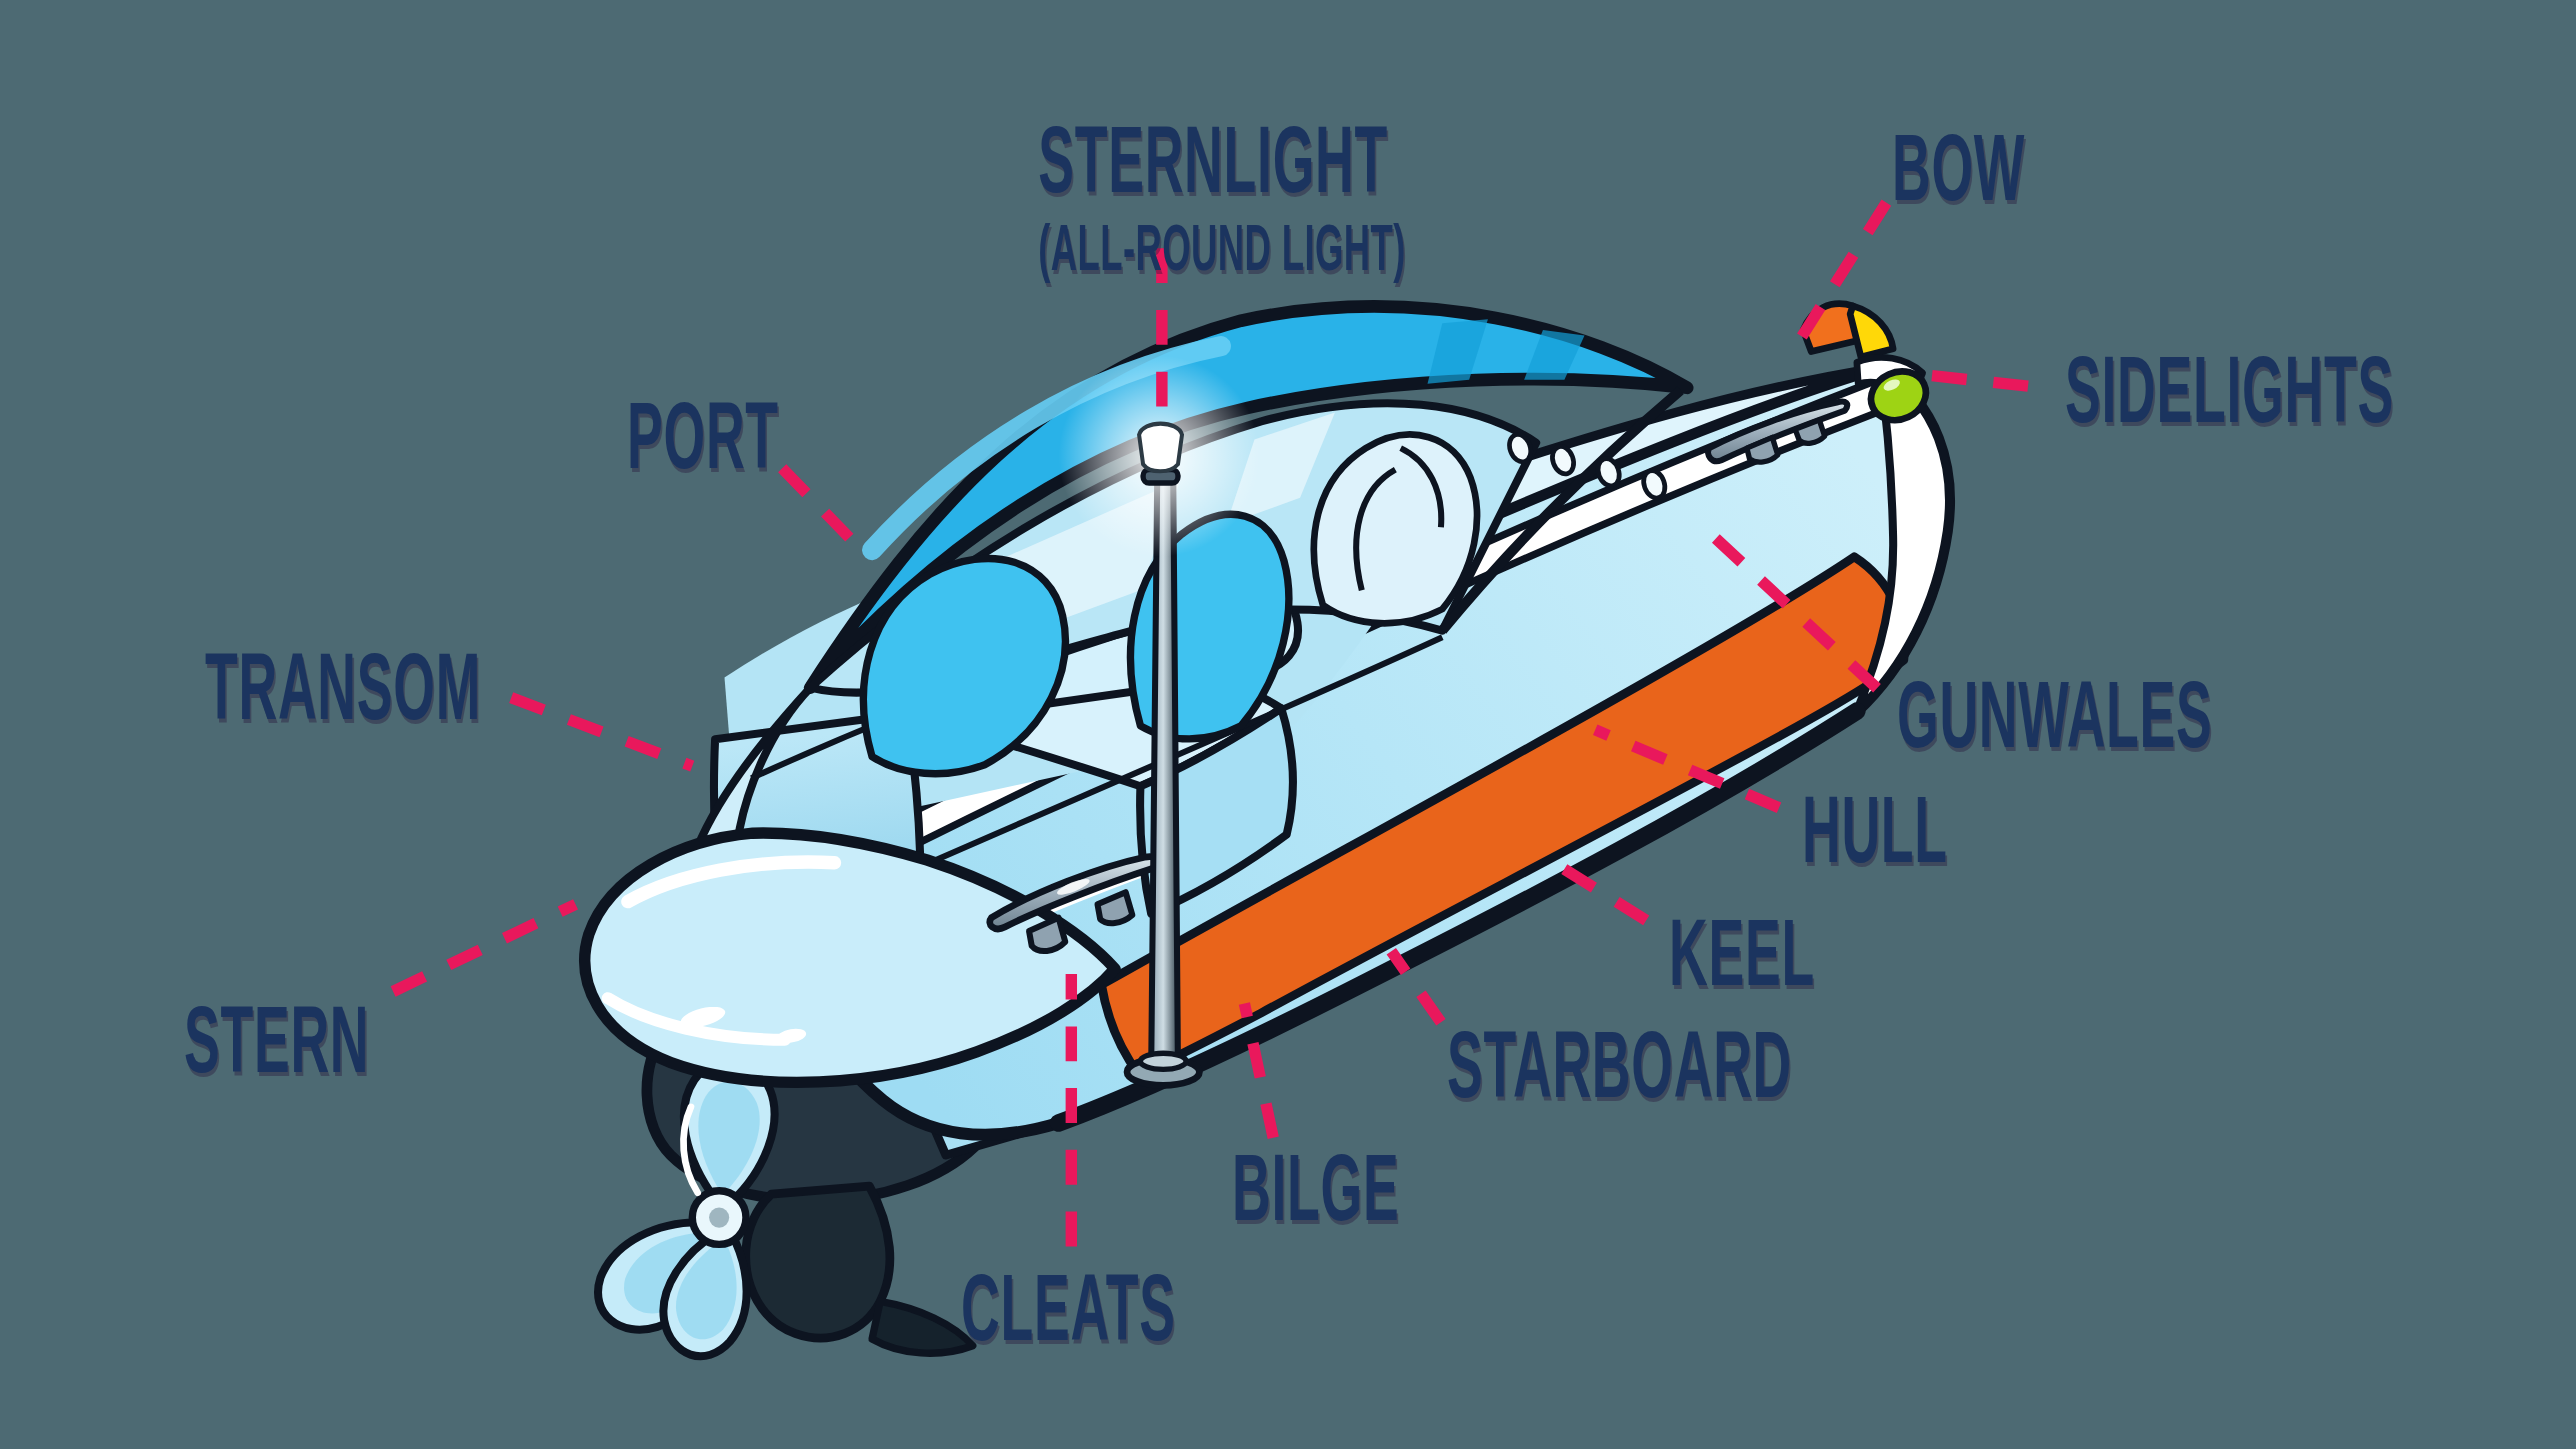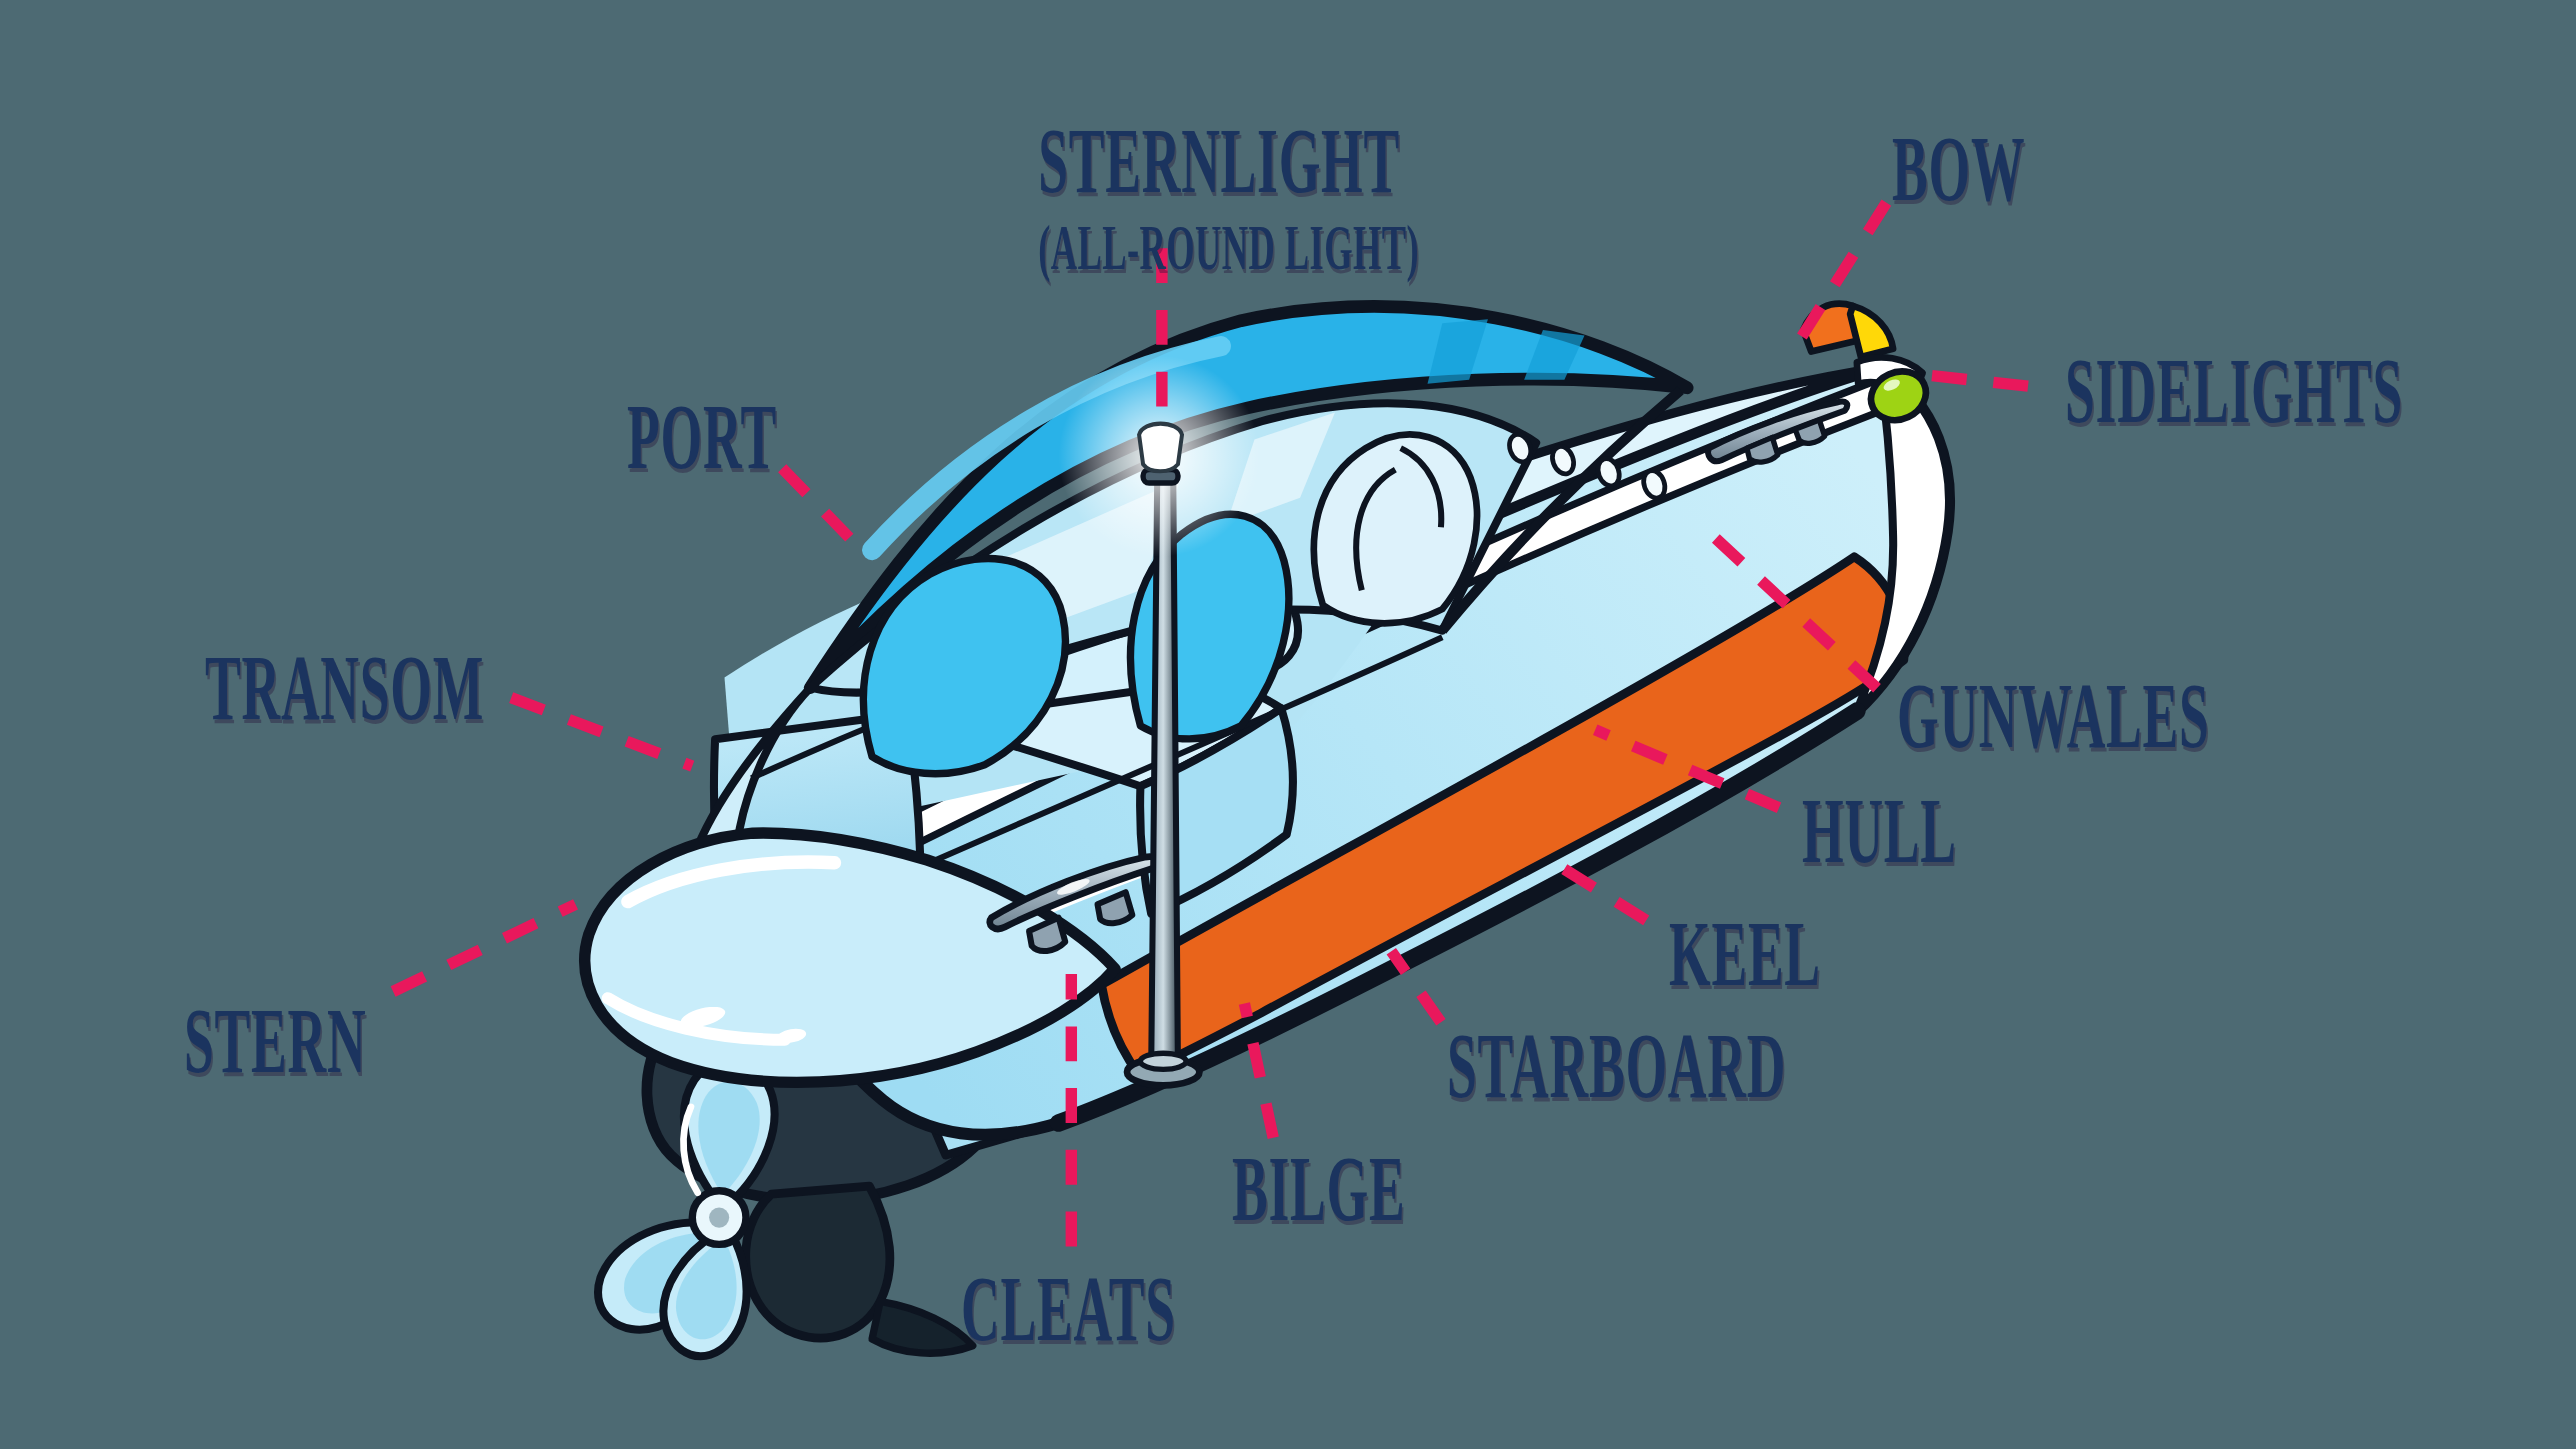--- a/index.html
+++ b/index.html
@@ -3,21 +3,21 @@
 <meta charset="utf-8">
 <style>
   :root{
     --bg:#4d6a73; --navy:#1b345f; --pink:#e9185c; --canopy:#29b2e8;
     --stripe:#e9641b; --outline:#0d1420; --hull_light:#bfe8f8; --deck:#dff4fc;
     --motor_dark:#263642; --metal:#9fb0bd; --light_green:#9ed314;
     --light_yellow:#ffd808; --light_orange:#f1701d; --lamp_white:#ffffff;
   }
   html,body{margin:0;padding:0;}
   .stage{position:relative;width:2576px;height:1449px;background:var(--bg);
-    overflow:hidden;font-family:Liberation Serif, serif;}
+    overflow:hidden;font-family:Liberation Sans, sans-serif;}
   .stage svg{position:absolute;left:0;top:0;}
   .lbl{position:absolute;color:var(--navy);font-weight:bold;font-size:94px;
     line-height:1;letter-spacing:1.3px;white-space:nowrap;
     transform:scaleX(0.57);transform-origin:left top;
     text-shadow:2.7px 4px 0 rgba(40,22,58,.38);}
   .lbl.center{text-align:center;transform-origin:center top;}
   .lbl .sub{display:block;font-size:64px;letter-spacing:0.7px;margin-top:9.4px;}
   
   .ol{stroke:var(--outline);stroke-linejoin:round;stroke-linecap:round;}
   .dash{stroke:var(--pink);stroke-width:17;stroke-dasharray:52 40;fill:none;stroke-linecap:butt;}

